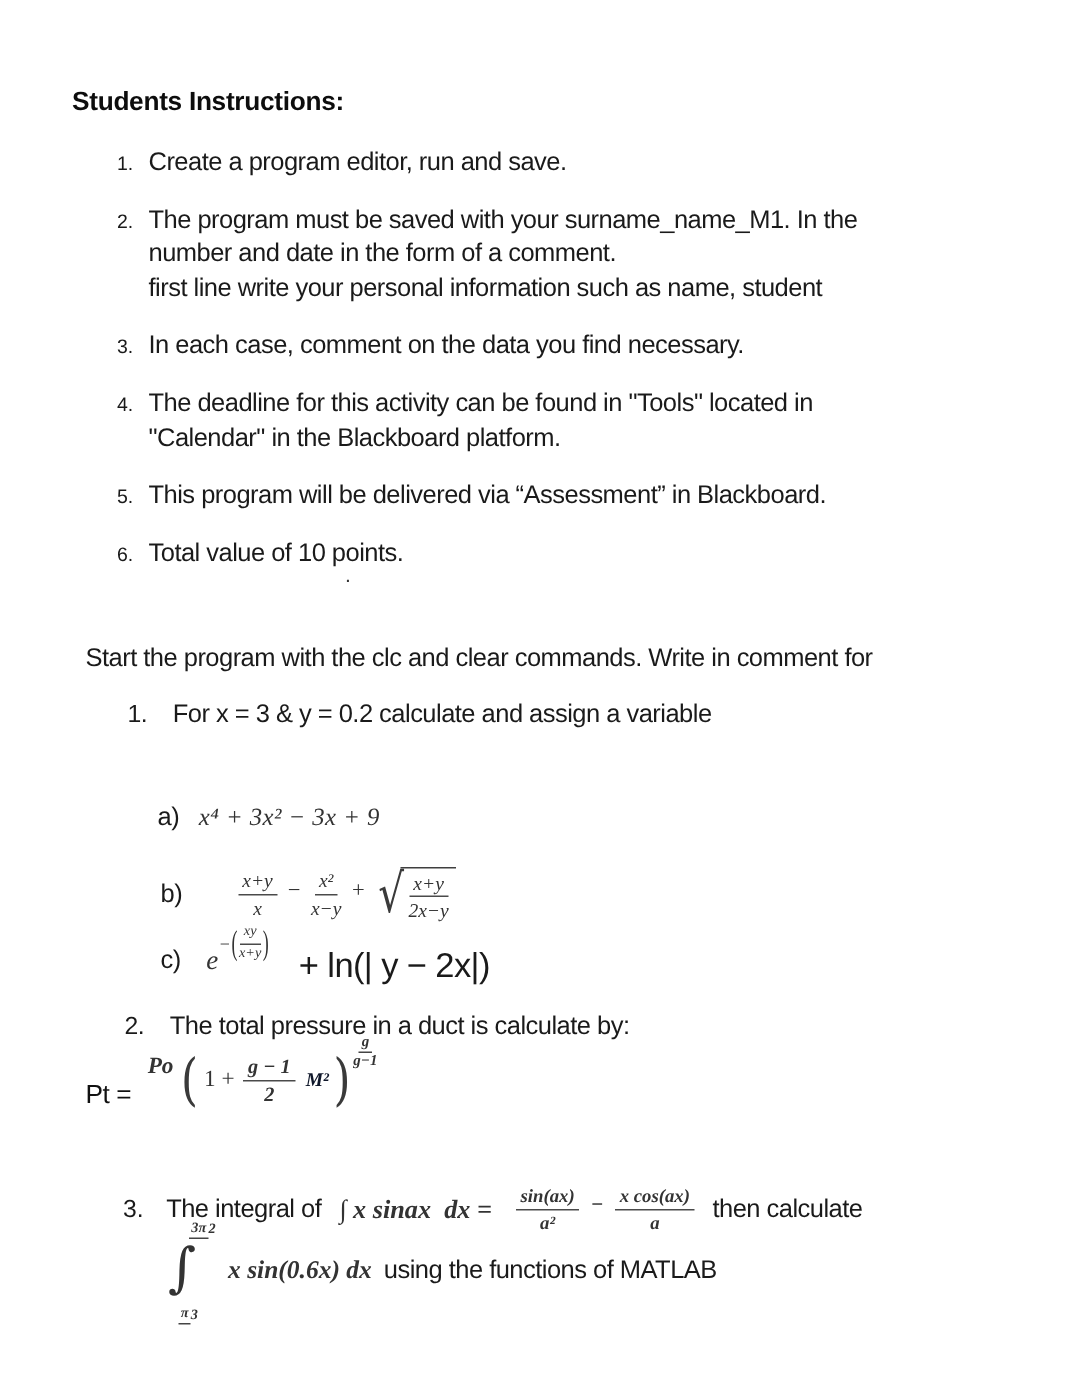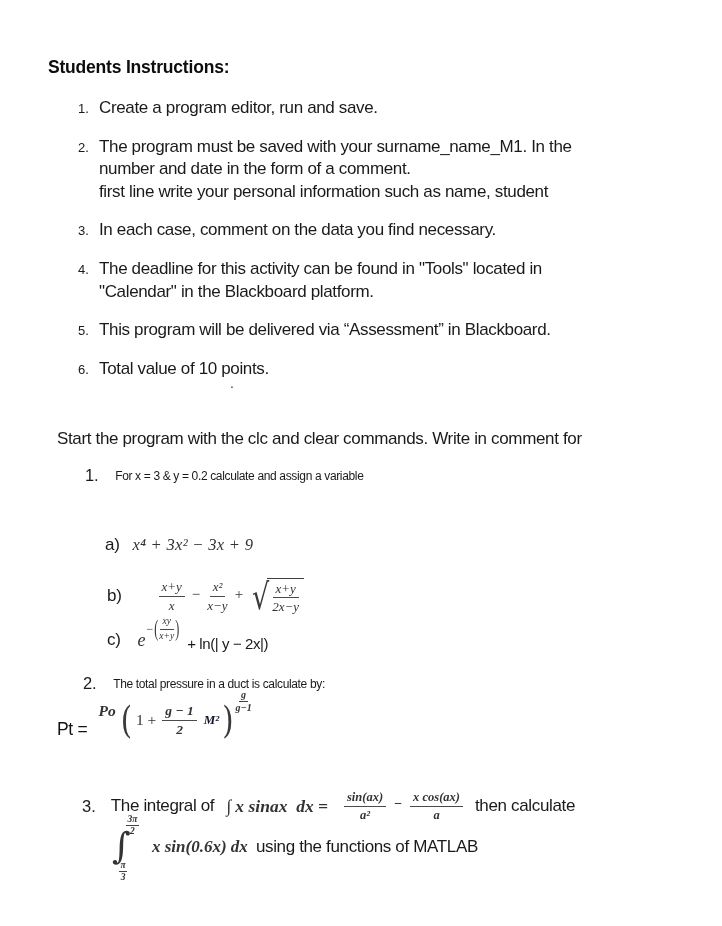--- a/index.html
+++ b/index.html
@@ -21,21 +21,21 @@
   .ins-text { font-size:17px; line-height:22.6px; letter-spacing:-0.35px; }
   .line { display:block; white-space:pre; }
 
   .stray-dot { position:absolute; left:230px; top:375px; font-size:14px; color:#333; }
 
   .para { position:absolute; left:57px; top:411px; font-size:17px; line-height:22.8px; letter-spacing:-0.35px; }
 
   
   .task-row { position:absolute; display:flex; align-items:center; letter-spacing:-0.3px; }
   .t-num { font-size:16.5px; margin-right:17px; }
-  .t-text { font-size:12px; letter-spacing:-0.35px; white-space:pre; }
+  .t-text { font-size:17px; letter-spacing:-0.35px; white-space:pre; }
 
   .task1 { left:85px; top:466px; }
   .task2 { left:83px; top:674px; }
 
   
   .mi { font-family:"Liberation Serif", serif; font-style:italic; color:#333; }
   .frac {
     display:inline-flex; flex-direction:column; align-items:center; vertical-align:middle;
     font-family:"Liberation Serif", serif; font-style:italic; color:#333; line-height:1.18;
   }
@@ -63,21 +63,21 @@
 
   
   .row-c { position:absolute; left:107px; top:621px; display:flex; align-items:center; height:38px; }
   .row-c .lbl { margin-right:17px; }
   .c-base { font-size:18px; }
   .c-sup { display:inline-flex; align-items:center; position:relative; top:-11px; margin-left:1px; }
   .c-minus { font-family:"Liberation Serif", serif; font-size:12px; color:#333; }
   .c-paren { font-family:"Liberation Serif", serif; font-size:12px; color:#333; display:inline-block;
              transform:scaleY(1.9); margin:0 1px; font-weight:300; }
   .c-frac { font-size:9.5px; }
-  .c-rest { font-size:15px; letter-spacing:-0.4px; margin-left:7px; position:relative; top:3px;text-align:center; }
+  .c-rest { font-size:23px; letter-spacing:-0.4px; margin-left:19px; position:relative; top:3px;text-align:center; }
 
   
   .pt-row { position:absolute; left:57px; top:694px; display:flex; align-items:center; height:52px; }
   .pt-lhs { font-size:17.5px; letter-spacing:-0.3px; align-self:flex-end; margin-bottom:6px; color:#111; }
   .coeff { font-family:"Liberation Serif", serif; font-style:italic; font-weight:600; font-size:15.5px;
            color:#333; margin:0 5px 0 11px; position:relative; top:-9px; }
   .bigp { font-family:"DejaVu Serif", serif; font-size:29px; font-weight:400; color:#3a3a3a;
           display:inline-block; transform:scaleY(1.3); line-height:1; }
   .one-plus { font-family:"Liberation Serif", serif; font-size:15.5px; color:#333; margin:0 3px 0 4px; }
   .pfrac { font-size:13.5px; font-weight:600; margin:0 3px; }
@@ -96,21 +96,21 @@
   .lead { font-size:17px; letter-spacing:-0.35px; }
   .math1 { font-size:17.5px; font-weight:600; margin:0 12px; white-space:pre; }
   .ifrac { font-size:12.5px; font-weight:600; margin:0 4px; }
   .im { font-size:14px; margin:0 4px; font-weight:600; }
   .tail { font-size:17px; letter-spacing:-0.35px; margin-left:8px; white-space:pre; }
 
   .task3-l2 { position:absolute; left:112px; top:824px; display:flex; align-items:center; height:46px; }
   .intwrap { display:inline-block; position:relative; width:30px; height:46px; }
   .int-sign { position:absolute; left:0; top:-3px; font-family:"DejaVu Serif", serif; font-size:36px;
               line-height:50px; color:#333; font-style:italic; }
-  .lim { position:absolute; display:flex; flex-direction:column; align-items:center;
+  .lim { position:absolute; display:flex; flex-direction:row; align-items:center;
          font-family:"Liberation Serif", serif; font-style:italic; font-weight:600;
          font-size:9.5px; line-height:1.15; color:#333; }
   .lim .ln { border-bottom:0.9px solid #444; padding:0 1.5px; }
   .lim-up { left:14px; top:-10px; }
   .lim-lo { left:7px; bottom:-13px; }
   .math2 { font-size:17px; font-weight:600; margin-left:10px; white-space:pre; }
 </style>
 </head>
 <body>
 

